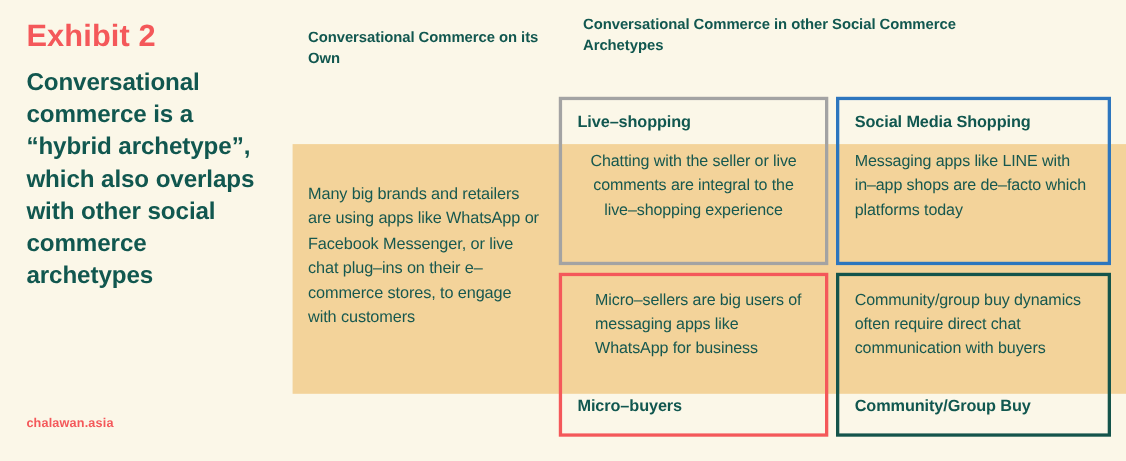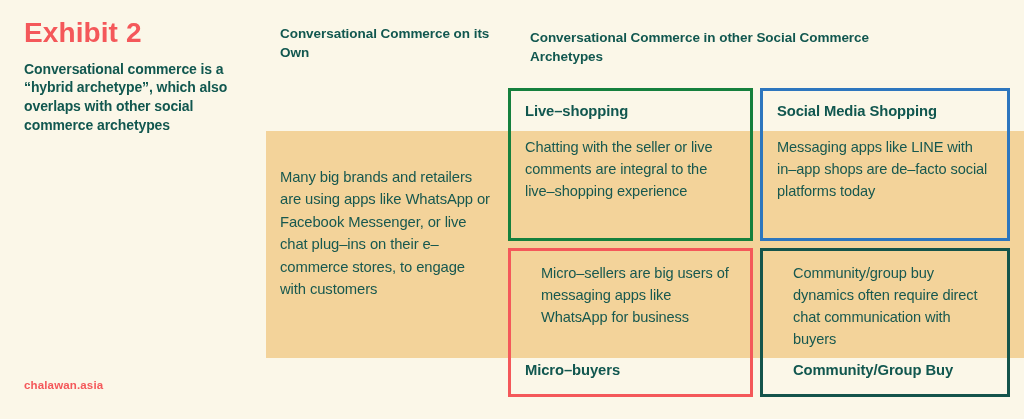--- a/index.html
+++ b/index.html
@@ -44,21 +44,21 @@
   .exhibit-label {
     color: #F4585A;
     font-size: 28px;
     font-weight: bold;
     letter-spacing: 0.1px;
     line-height: 1.1;
     margin-bottom: 11px;
   }
   .headline {
     color: #11574F;
-    font-size: 14px;
+    font-size: 22px;
     font-weight: bold;
     line-height: 1.33;
     letter-spacing: -0.1px;
   }
 
   .footer-url {
     position: absolute;
     left: 24px;
     top: 379px;
     color: #F4585A;
@@ -72,21 +72,21 @@
   .col-header {
     position: absolute;
     color: #11574F;
     font-size: 13.5px;
     font-weight: bold;
     line-height: 1.42;
     letter-spacing: -0.05px;
     z-index: 4;
   }
   .col-header.h1 { left: 280px; top: 24px; width: 210px; }
-  .col-header.h2 { left: 530px; top: 28px; width: 380px; }
+  .col-header.h2 { left: 530px; top: 12px; width: 380px; }
 
   
   .own-body {
     position: absolute;
     left: 280px;
     top: 166px;
     width: 212px;
     color: #17584F;
     font-size: 14.8px;
     line-height: 1.52;
@@ -115,24 +115,24 @@
     font-size: 14.6px;
     line-height: 1.5;
     letter-spacing: -0.1px;
     padding: 0 14px;
   }
 
   
   .box-live {
     left: 508px; top: 88px;
     width: 245px; height: 153px;
-    border: 3px solid #15803d;
+    border: 3px solid #a3a3a3;
   }
   .box-live .box-title { margin-top: 12px; }
-  .box-live .box-body  { margin-top: 16px; }
+  .box-live .box-body  { margin-top: 16px; text-align: center; }
 
   
   .box-social {
     left: 760px; top: 88px;
     width: 250px; height: 153px;
     border: 3px solid #2D76BE;
   }
   .box-social .box-title { margin-top: 12px; }
   .box-social .box-body  { margin-top: 16px; }
 
@@ -143,21 +143,20 @@
     border: 3px solid #F4585A;
   }
   .box-micro .box-body  { margin-top: 12px; padding-left: 30px; }
   .box-micro .box-title { margin-top: auto; margin-bottom: 14px; }
 
   
   .box-community {
     left: 760px; top: 248px;
     width: 250px; height: 149px;
     border: 3px solid #14544B;
-    padding-left: 16px;
   }
   .box-community .box-body  { margin-top: 12px; }
   .box-community .box-title { margin-top: auto; margin-bottom: 14px; }
 </style>
 </head>
 <body>
 
 <div id="stage">
 
   <div class="overlap-band"></div>
@@ -174,21 +173,21 @@
 
   <div class="own-body">Many big brands and retailers are using apps like WhatsApp or Facebook Messenger, or live chat plug–ins on their e–commerce stores, to engage with customers</div>
 
   <div class="box box-live">
     <div class="box-title">Live–shopping</div>
     <div class="box-body">Chatting with the seller or live comments are integral to the live–shopping experience</div>
   </div>
 
   <div class="box box-social">
     <div class="box-title">Social Media Shopping</div>
-    <div class="box-body">Messaging apps like LINE with in–app shops are de–facto social platforms today</div>
+    <div class="box-body">Messaging apps like LINE with in–app shops are de–facto which platforms today</div>
   </div>
 
   <div class="box box-micro">
     <div class="box-body">Micro–sellers are big users of messaging apps like WhatsApp for business</div>
     <div class="box-title">Micro–buyers</div>
   </div>
 
   <div class="box box-community">
     <div class="box-body">Community/group buy dynamics often require direct chat communication with buyers</div>
     <div class="box-title">Community/Group Buy</div>

